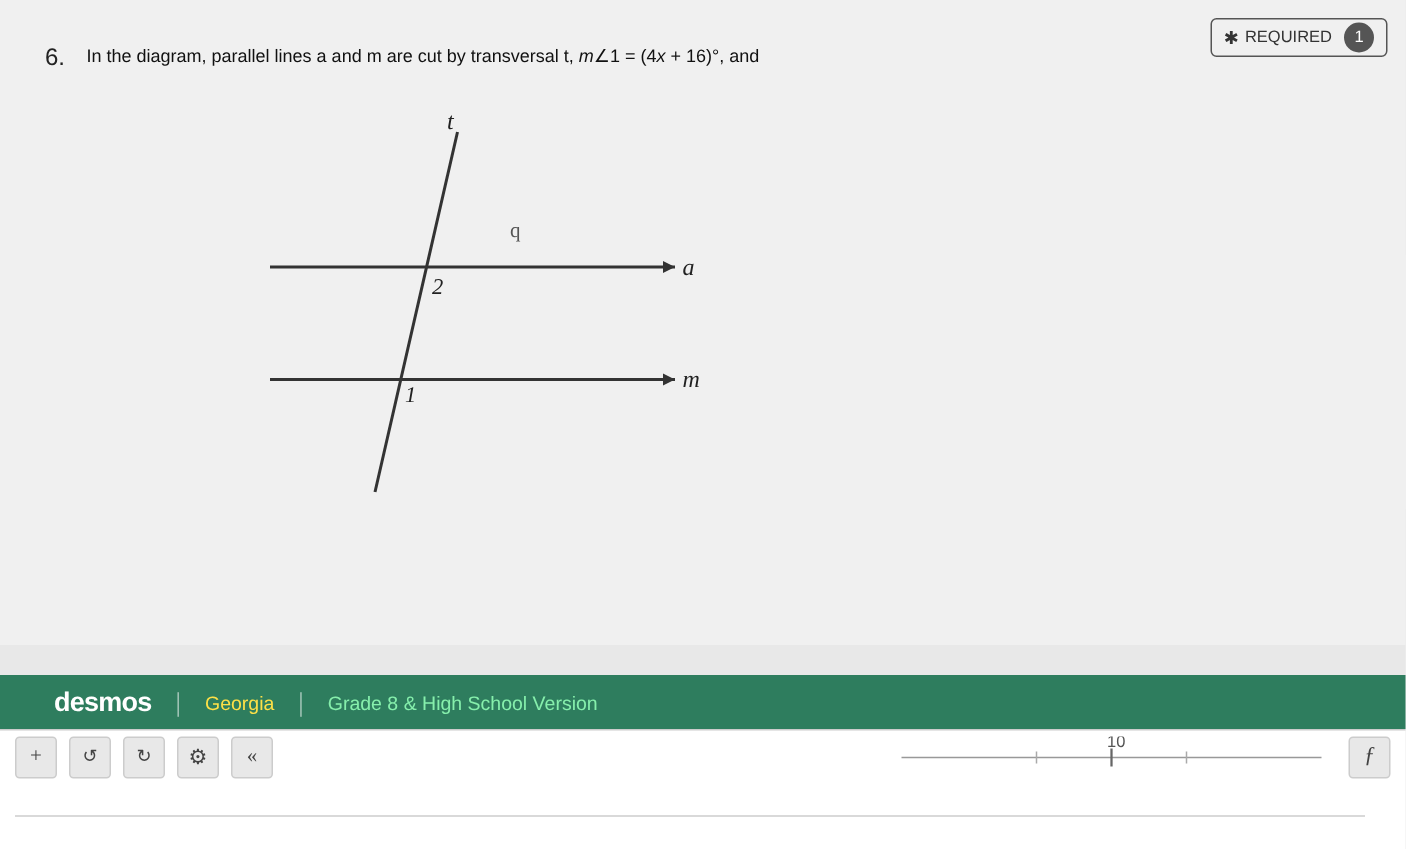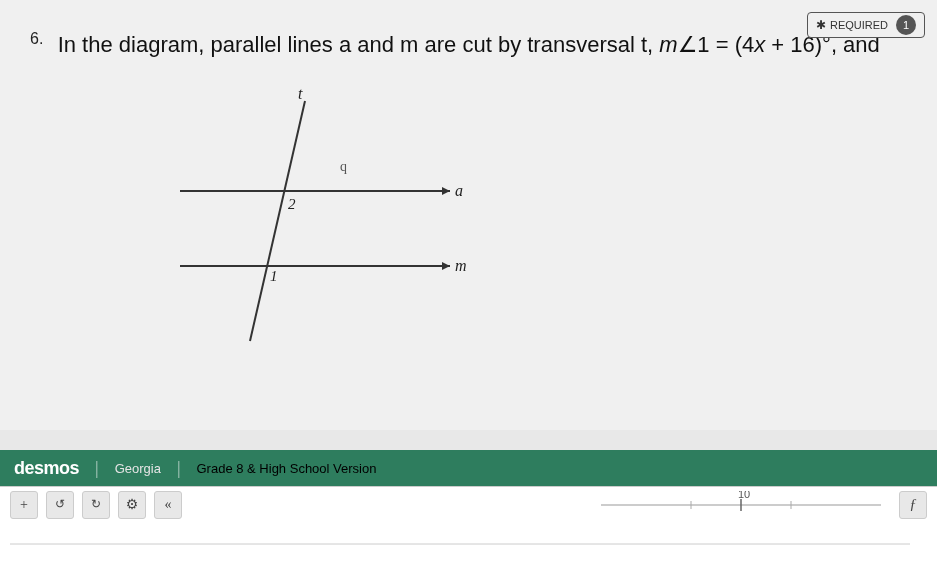--- a/index.html
+++ b/index.html
@@ -48,21 +48,21 @@
       font-family: Arial, sans-serif;
       color: #222;
       font-weight: normal;
       vertical-align: top;
       margin-top: 2px;
     }
 
     .question-text {
       display: inline-block;
       width: 860px;
-      font-size: 22px;
+      font-size: 12px;
       font-family: Arial, sans-serif;
       color: #111;
       line-height: 1.5;
     }
 
     .diagram-area {
       margin-top: 20px;
       margin-left: 120px;
       position: relative;
       width: 400px;
@@ -88,39 +88,40 @@
       padding: 0 14px;
       gap: 16px;
     }
 
     .desmos-logo {
       font-family: Arial, sans-serif;
       font-size: 18px;
       font-weight: bold;
       color: white;
       letter-spacing: -0.5px;
+      margin-left: 22px;
     }
 
     .desmos-divider {
       color: rgba(255,255,255,0.6);
       font-size: 18px;
       font-weight: 100;
     }
 
     .desmos-georgia {
       font-family: Arial, sans-serif;
       font-size: 13px;
-      color: #e5e5e5;
+      color: #fde047;
       text-align: center;
     }
 
     .desmos-version {
       font-family: Arial, sans-serif;
       font-size: 13px;
-      color: #000000;
+      color: #86efac;
     }
 
     .desmos-toolbar {
       position: absolute;
       bottom: 44px;
       left: 0;
       right: 0;
       background: white;
       height: 36px;
       display: flex;

